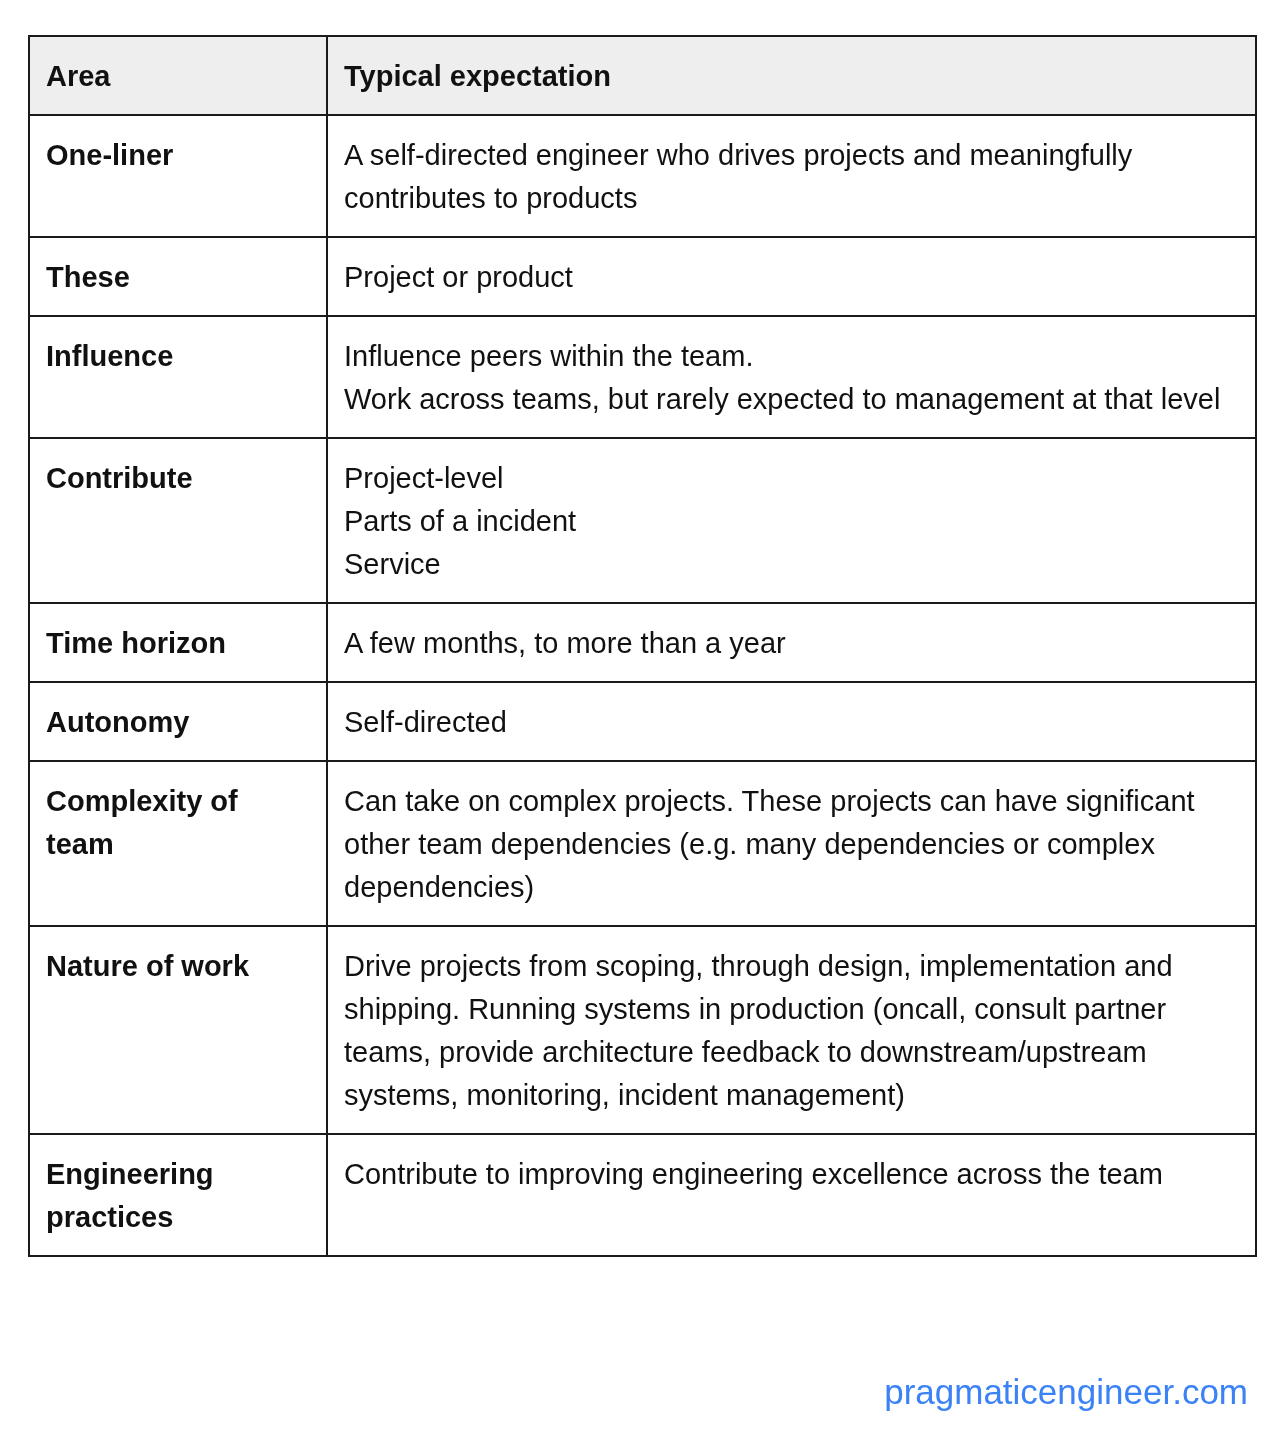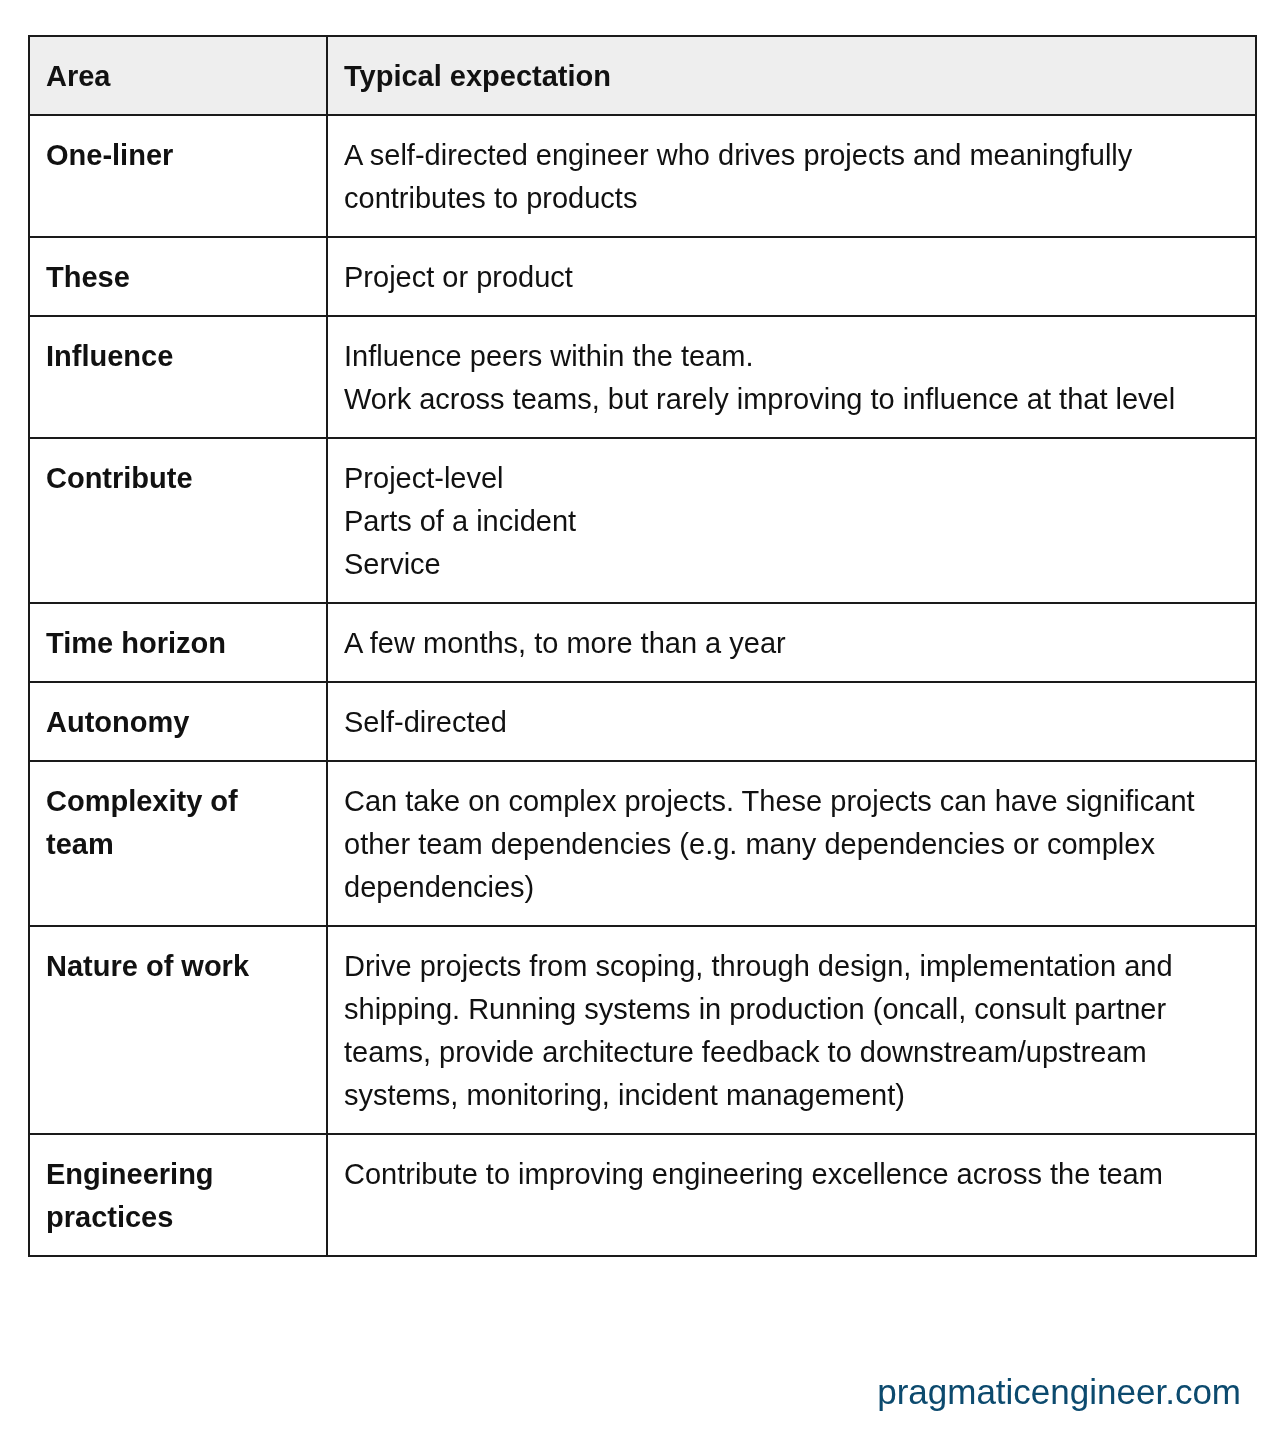--- a/index.html
+++ b/index.html
@@ -43,24 +43,24 @@
     td.area {
       font-weight: bold;
     }
     td.expect {
       font-weight: normal;
       margin-left: 39px;
     }
     .line { display: block; }
     .watermark {
       position: absolute;
-      right: 41px;
+      right: 34px;
       top: 1372px;
       font-size: 35px;
-      color: #0c4a6e;
+      color: #3b82f6;
       font-family: "Liberation Sans", sans-serif;
     }
   </style>
 </head>
 <body>
 
 <div class="table-wrap">
   <table>
     <colgroup>
         <col class="c1">
@@ -82,21 +82,21 @@
       <tr>
         <td class="area">These</td>
         <td class="expect">
           <span class="line">Project or product</span>
         </td>
       </tr>
       <tr>
         <td class="area">Influence</td>
         <td class="expect">
           <span class="line">Influence peers within the team.</span>
-          <span class="line">Work across teams, but rarely improving to influence at that level</span>
+          <span class="line">Work across teams, but rarely expected to management at that level</span>
         </td>
       </tr>
       <tr>
         <td class="area">Contribute</td>
         <td class="expect">
           <span class="line">Project-level</span>
           <span class="line">Parts of a incident</span>
           <span class="line">Service</span>
         </td>
       </tr>

